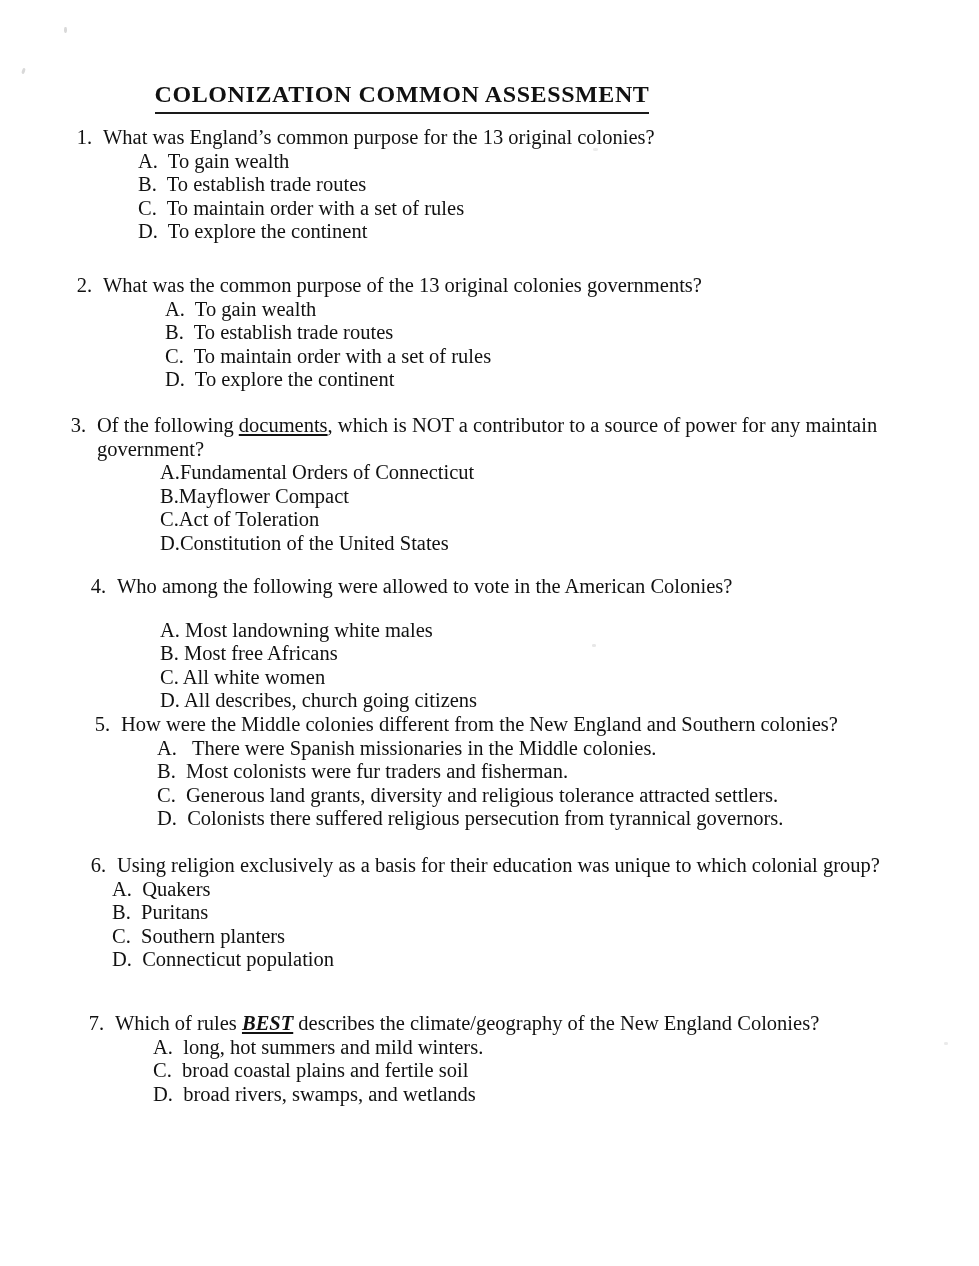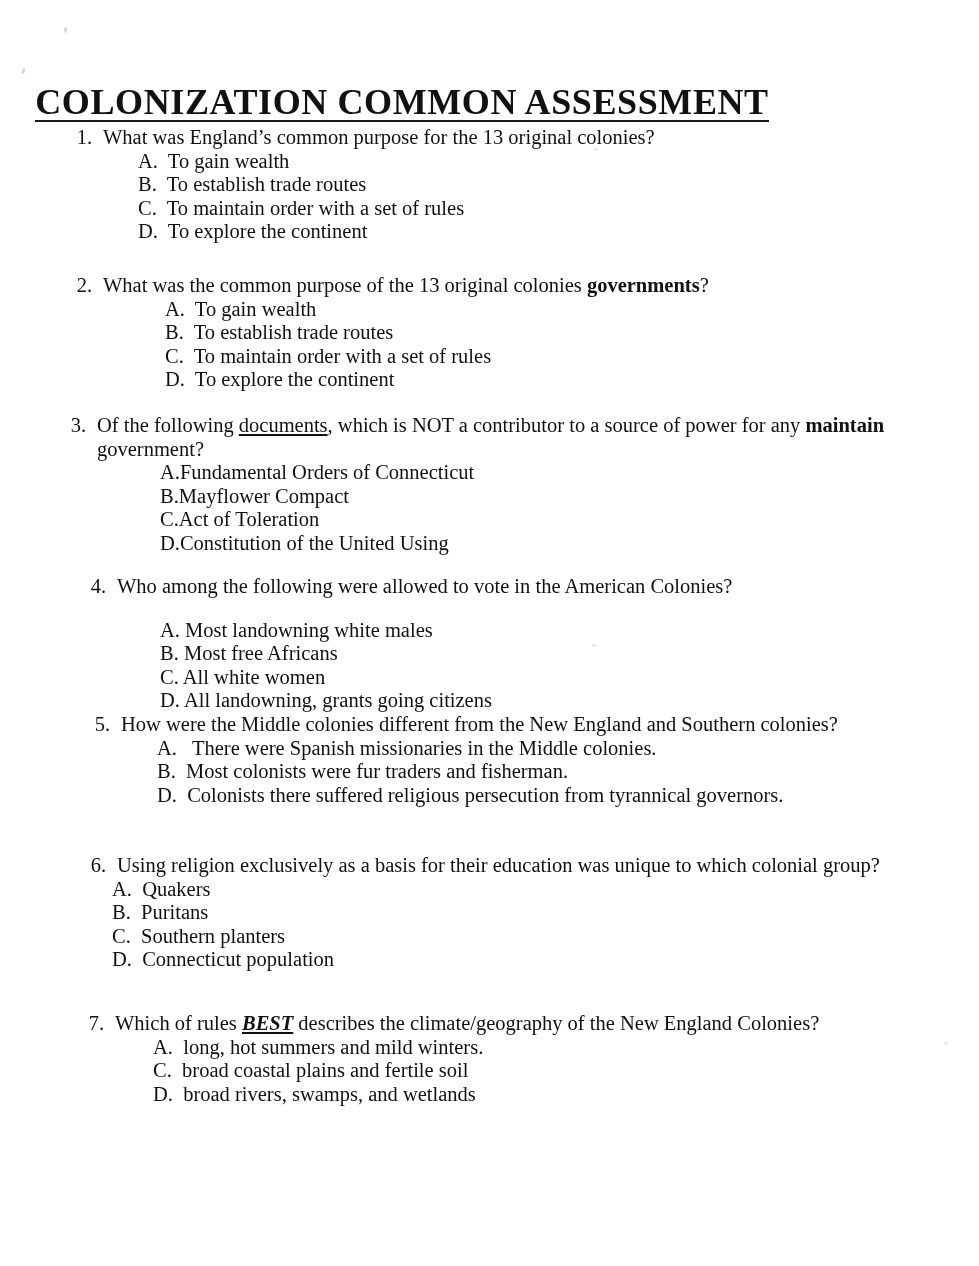--- a/index.html
+++ b/index.html
@@ -34,21 +34,21 @@
   .speck.s4 { left: 593px; top: 148px; width: 5px; height: 3px; opacity: .28; }
   .speck.s5 { left: 944px; top: 1042px; width: 4px; height: 3px; opacity: .30; }
 
   
   #title {
     position: absolute;
     left: 0;
     top: 61px;
     width: 804px;
     text-align: center;
-    font-size: 36px;
+    font-size: 24px;
     line-height: 34px;
     letter-spacing: .6px;
     white-space: nowrap;
   }
   #title .t-inner {
     display: inline-block;
     border-bottom: 2px solid #1a1a1a;
     padding-bottom: 1px;
   }
 
@@ -74,21 +74,21 @@
   }
   .opts {
     margin: 0;
     padding: 0;
     list-style: none;
   }
   .opt {
     white-space: pre;
     line-height: 23.5px;
   }
-  b.bd { font-weight: bold; }
+  b.bd { font-weight: normal; }
   u.ul { text-decoration: underline; text-underline-offset: 2px; }
   .best {
     font-weight: bold;
     font-style: italic;
     text-decoration: underline;
     text-underline-offset: 2px;
   }
 
   
   #q1 { left: 70px;  top: 126px; width: 860px; }
@@ -162,45 +162,46 @@
 
   <div class="question" id="q3">
     <div class="q-line">
       <span class="q-num">3.</span>
       <span class="q-text"><span>Of the following </span><u class="ul">documents</u><span>, which is NOT a contributor to a source of power for any </span><b class="bd">maintain</b><span> government?</span></span>
     </div>
     <ul class="opts">
       <li class="opt">A.Fundamental Orders of Connecticut</li>
       <li class="opt">B.Mayflower Compact</li>
       <li class="opt">C.Act of Toleration</li>
-      <li class="opt">D.Constitution of the United Using</li>
+      <li class="opt">D.Constitution of the United States</li>
     </ul>
   </div>
 
   <div class="question" id="q4">
     <div class="q-line">
       <span class="q-num">4.</span>
       <span class="q-text">Who among the following were allowed to vote in the American Colonies?</span>
     </div>
     <ul class="opts">
       <li class="opt">A. Most landowning white males</li>
       <li class="opt">B. Most free Africans</li>
       <li class="opt">C. All white women</li>
-      <li class="opt">D. All landowning, grants going citizens</li>
+      <li class="opt">D. All describes, church going citizens</li>
     </ul>
   </div>
 
   <div class="question" id="q5">
     <div class="q-line">
       <span class="q-num">5.</span>
       <span class="q-text">How were the Middle colonies different from the New England and Southern colonies?</span>
     </div>
     <ul class="opts">
       <li class="opt">A.   There were Spanish missionaries in the Middle colonies.</li>
       <li class="opt">B.  Most colonists were fur traders and fisherman.</li>
+      <li class="opt">C.  Generous land grants, diversity and religious tolerance attracted settlers.</li>
       <li class="opt">D.  Colonists there suffered religious persecution from tyrannical governors.</li>
     </ul>
   </div>
 
   <div class="question" id="q6">
     <div class="q-line">
       <span class="q-num">6.</span>
       <span class="q-text">Using religion exclusively as a basis for their education was unique to which colonial group?</span>
     </div>
     <ul class="opts">

